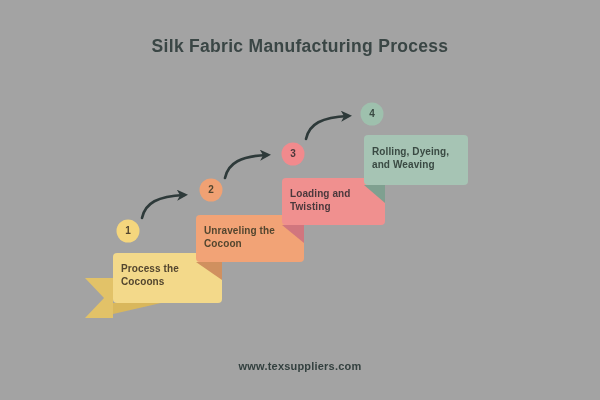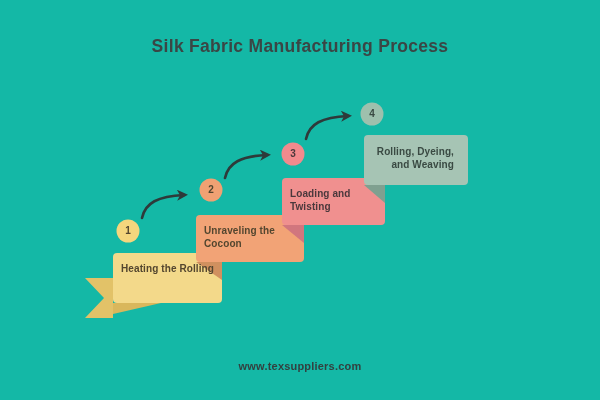--- a/index.html
+++ b/index.html
@@ -27,21 +27,21 @@
   }
   .footer{
     position:absolute;left:0;top:360px;width:600px;
     text-align:center;
     font-size:11px;font-weight:700;letter-spacing:.2px;
   }
 </style>
 </head>
 <body>
 
-<div class="canvas" style="background: #14b8a6;">
+<div class="canvas" style="background: #a3a3a3;">
 
   <h1 class="title" style="color: rgb(58, 70, 69);">Silk Fabric Manufacturing Process</h1>
 
   <svg class="diagram-svg" width="600" height="400" viewBox="0 0 600 400">
     <defs>
       <marker id="ah" markerUnits="userSpaceOnUse" markerWidth="12" markerHeight="12" refX="7" refY="5.5" orient="auto">
         <path d="M0,0 L11,5.5 L0,11 L3,5.5 Z" fill="#2E3A3A"></path>
       </marker>
     </defs>
 
@@ -67,20 +67,20 @@
     <path d="m0,0 c3,-15 16,-22 42,-23" transform="translate(142,218)" fill="none" stroke-width="2.6" stroke-linecap="round" marker-end="url(#ah)" stroke="#2E3A3A"></path>
     <path d="m0,0 c3,-15 16,-22 42,-23" transform="translate(225,178)" fill="none" stroke-width="2.6" stroke-linecap="round" marker-end="url(#ah)" stroke="#2E3A3A"></path>
     <path d="m0,0 c3,-15 16,-22 42,-23" transform="translate(306,139)" fill="none" stroke-width="2.6" stroke-linecap="round" marker-end="url(#ah)" stroke="#2E3A3A"></path>
   </svg>
 
   <div class="circle-num" style="left: 117px; top: 224px; color: rgb(83, 70, 47);">1</div>
   <div class="circle-num" style="left: 200px; top: 183px; color: rgb(83, 70, 47);">2</div>
   <div class="circle-num" style="left: 282px; top: 147px; color: rgb(75, 56, 60);">3</div>
   <div class="circle-num" style="left: 361px; top: 107px; color: rgb(58, 74, 67);">4</div>
 
-  <div class="banner-label" style="left: 121px; top: 262px; width: 96px; color: rgb(83, 70, 47);">Heating the Rolling</div>
+  <div class="banner-label" style="left: 121px; top: 262px; width: 96px; color: rgb(83, 70, 47);">Process the Cocoons</div>
   <div class="banner-label" style="left: 290px; top: 187px; width: 88px; color: rgb(75, 56, 60);">Loading and Twisting</div>
   <div class="banner-label" style="left: 204px; top: 224px; width: 100px; color: rgb(83, 70, 47);">Unraveling the Cocoon</div>
-  <div class="banner-label" style="left: 360px; top: 145px; width: 94px; color: rgb(58, 74, 67); text-align: right;">Rolling, Dyeing, and Weaving</div>
+  <div class="banner-label" style="left: 372px; top: 145px; width: 94px; color: rgb(58, 74, 67);">Rolling, Dyeing, and Weaving</div>
 
   <div class="footer" style="color: rgb(51, 64, 63);">www.texsuppliers.com</div>
 
 </div>
 
 </body></html>

